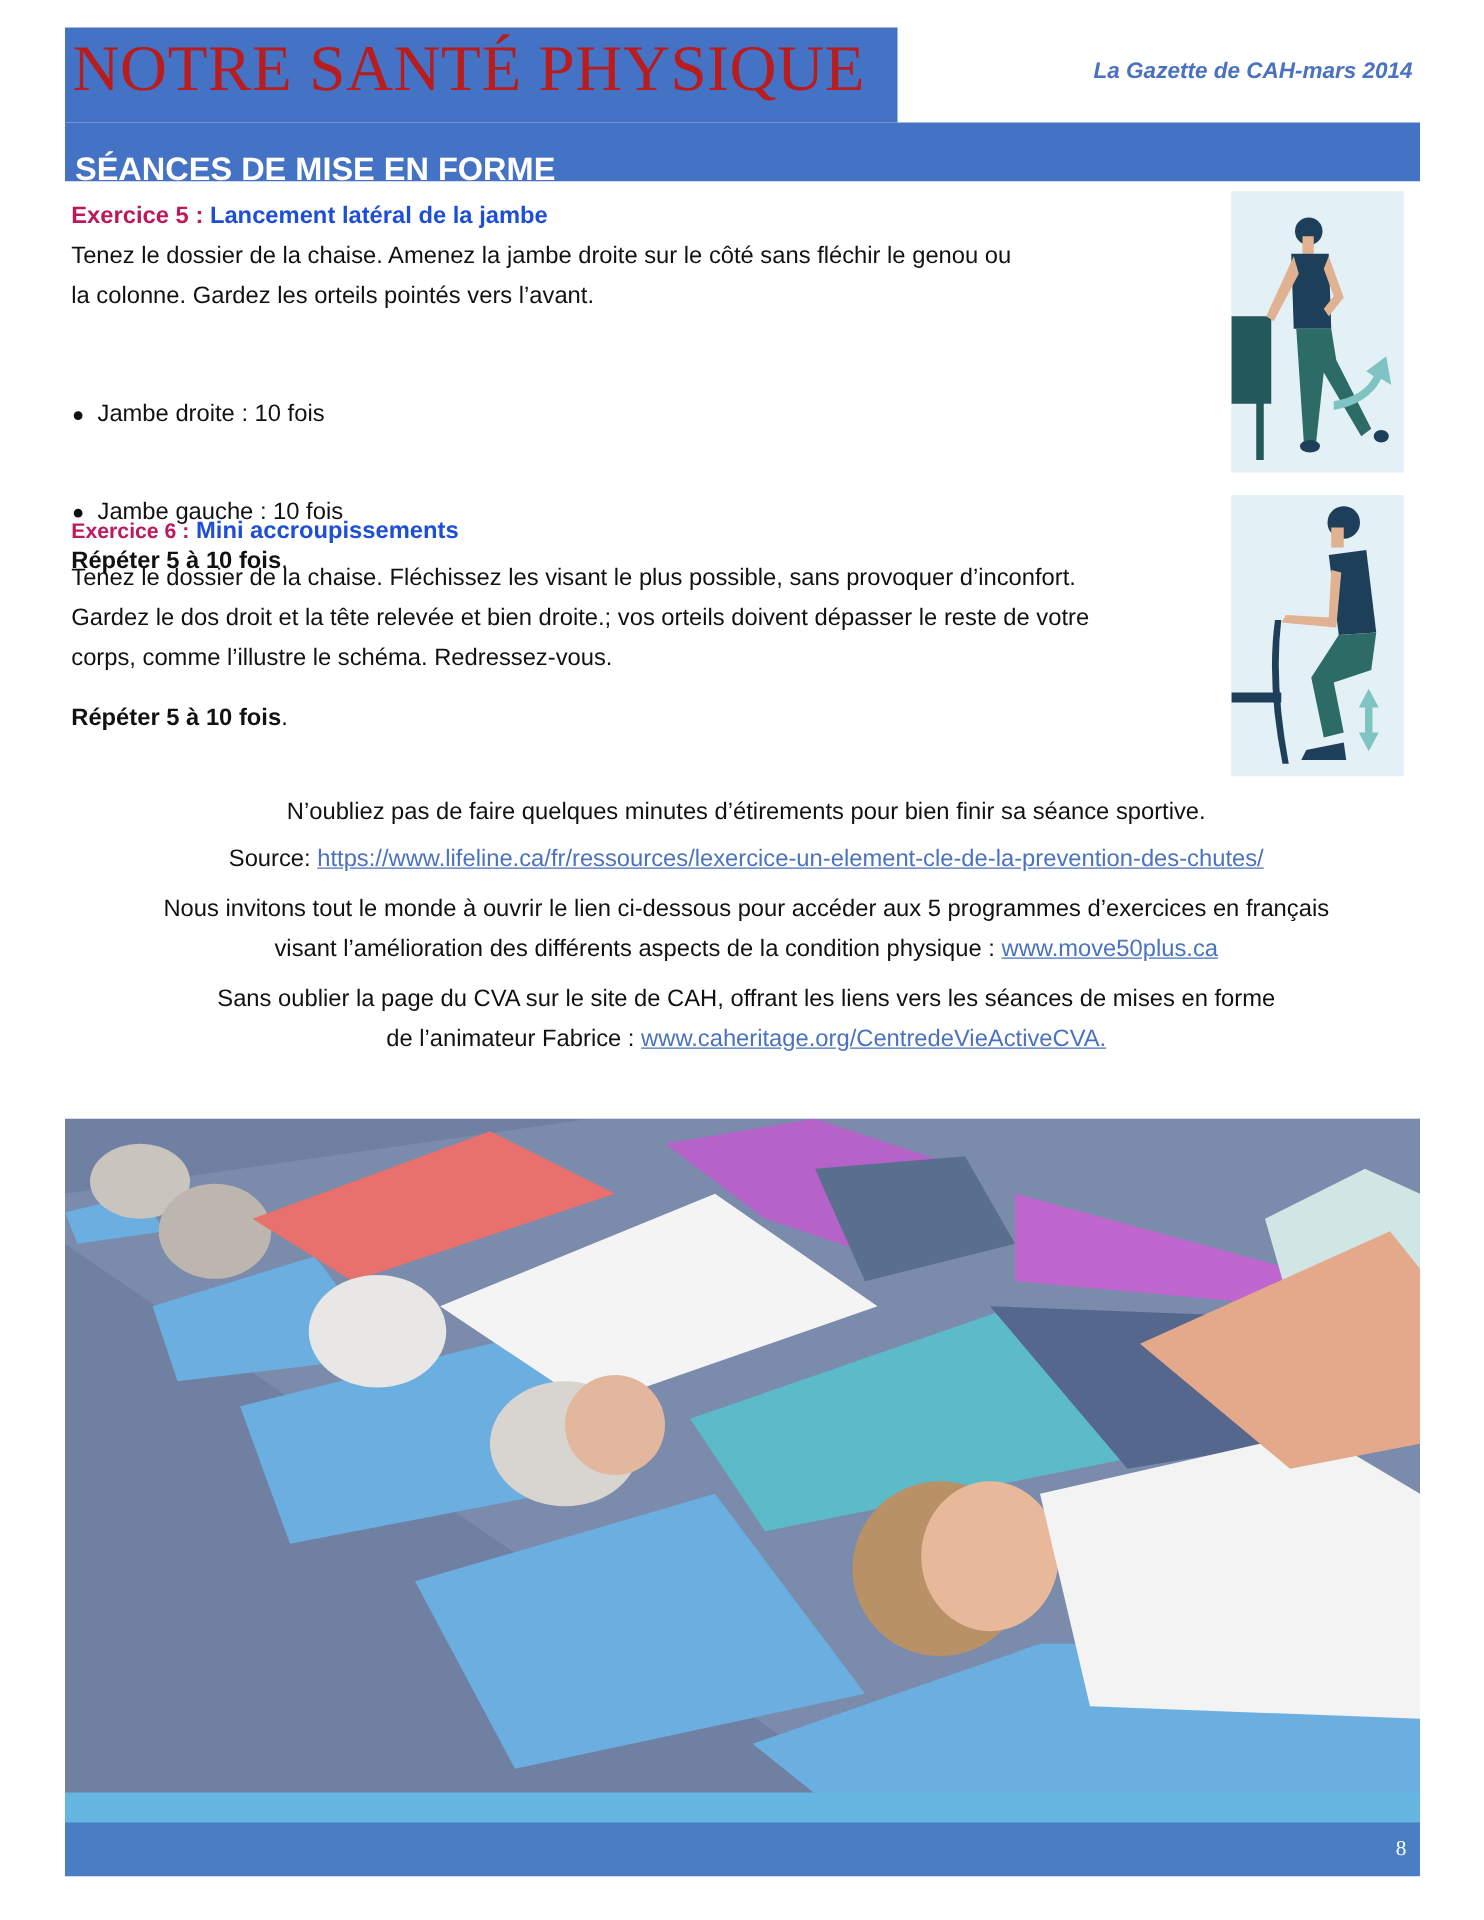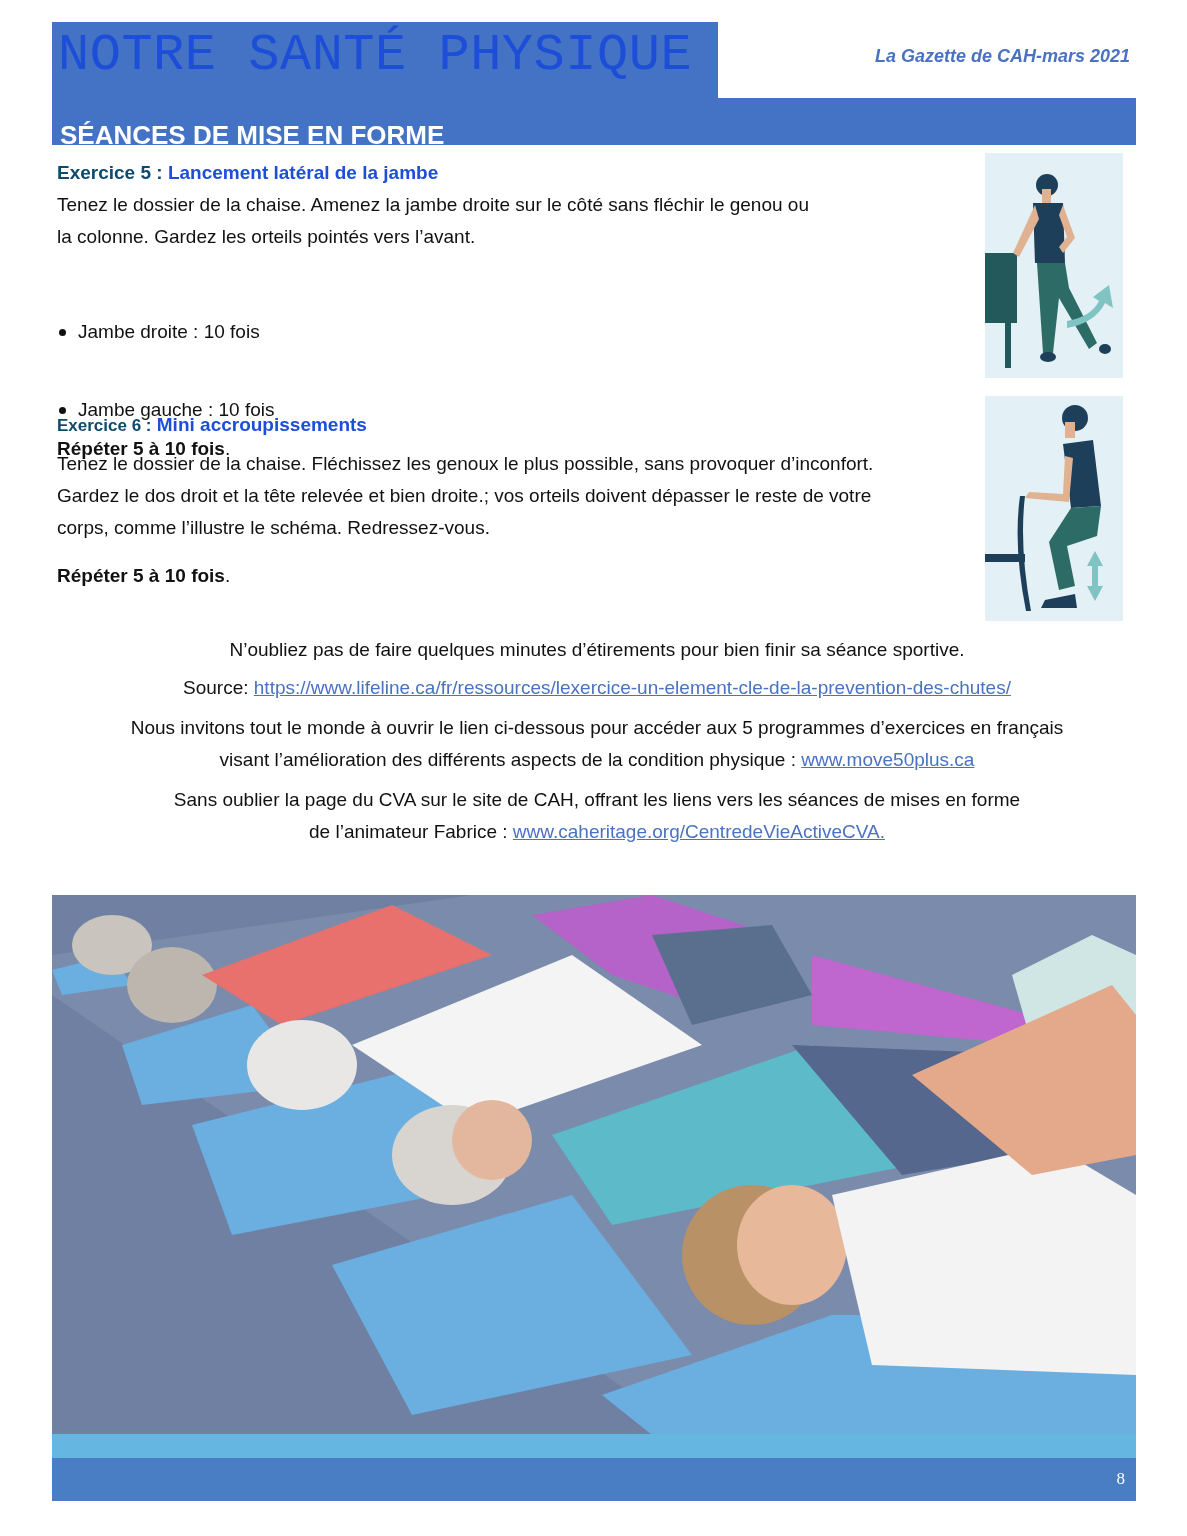--- a/index.html
+++ b/index.html
@@ -1,48 +1,48 @@
 <!DOCTYPE html>
 <html><head>
 <meta charset="utf-8">
 <style>
   html, body { margin: 0; padding: 0; background: #ffffff; }
   body { width: 1187px; height: 1536px; position: relative; overflow: hidden;
          font-family: "Liberation Sans", "DejaVu Sans", sans-serif; color: #111; }
   .title-box { position: absolute; left: 52px; top: 22px; width: 666px; height: 76px;
                background: #4472c4; }
-  .title-text { position: absolute; left: 58px; top: 24px; font-family: Liberation Mono, monospace;
-                font-size: 52px; color: #1d4ed8; letter-spacing: 0.5px; white-space: nowrap; line-height: 64px; }
+  .title-text { position: absolute; left: 58px; top: 24px; font-family: Liberation Serif, serif;
+                font-size: 52px; color: #b91c1c; letter-spacing: 0.5px; white-space: nowrap; line-height: 64px; }
   .gazette { position: absolute; right: 57px; top: 46px; font-size: 18px; font-style: italic; font-weight: bold;
              color: #4a72c0; white-space: nowrap; }
   .section-bar { position: absolute; left: 52px; top: 98px; width: 1084px; height: 47px; background: #4472c4; }
   .section-text { position: absolute; left: 60px; top: 120px; font-size: 26px; font-weight: bold; color: #ffffff;
                   white-space: nowrap; }
   .content { position: absolute; left: 57px; font-size: 19px; line-height: 32px; color: #111; }
   .ex-head { font-size: 19px; font-weight: bold; white-space: nowrap; }
-  .ex-red { color: #0c4a6e; }
+  .ex-red { color: #be185d; }
   .ex-blue { color: #1d4ed8; }
   p { margin: 0; }
   .bullet { display: flex; align-items: center; gap: 12px; margin-top: 40px; }
   .bullet .dot { width: 7px; height: 7px; background: #111; border-radius: 50%; display: inline-block; margin-left: 2px; }
   a { color: #4a72c0; text-decoration: underline; }
   .illus { position: absolute; background: #e3f0f5; overflow: hidden; }
   .photo { position: absolute; left: 52px; top: 895px; width: 1084px; height: 540px; overflow: hidden;
            background: #6b7d9e; }
   .footer-light { position: absolute; left: 52px; top: 1434px; width: 1084px; height: 30px; background: #66b6e2; }
   .footer-dark { position: absolute; left: 52px; top: 1458px; width: 1084px; height: 43px; background: #4a7ec4;
                  border-top-left-radius: 0; }
   .page-num { position: absolute; right: 62px; top: 1469px; font-family: "Liberation Serif", serif; font-size: 17px; color: #ffffff; }
 </style>
 </head>
 <body>
 
 <div class="title-box"></div>
 <div class="title-text">NOTRE SANTÉ PHYSIQUE</div>
-<div class="gazette">La Gazette de CAH-mars 2021</div>
+<div class="gazette">La Gazette de CAH-mars 2014</div>
 <div class="section-bar"></div>
 <div class="section-text">SÉANCES DE MISE EN FORME</div>
 
 <div class="content" style="top:157px; width:900px;">
   <div class="ex-head">
     <span class="ex-red">Exercice 5 :</span>
     <span class="ex-blue">Lancement latéral de la jambe</span>
   </div>
   <p>Tenez le dossier de la chaise. Amenez la jambe droite sur le côté sans fléchir le genou ou</p>
   <p>la colonne. Gardez les orteils pointés vers l’avant.</p>
@@ -75,21 +75,21 @@
     <path d="M82 175 Q110 170 120 150 L128 155 L124 132 L108 144 L114 148 Q106 164 82 168 Z" fill="#7fc3c2"></path>
   </svg>
 </div>
 
 <div class="content" style="top:409px; width:930px;">
   <div class="ex-head">
     <span class="ex-red" style="font-size:17px">Exercice 6 :</span>
     <span class="ex-blue">Mini accroupissements</span>
   </div>
   <div style="height:6px"></div>
-  <p>Tenez le dossier de la chaise. Fléchissez les genoux le plus possible, sans provoquer d’inconfort.</p>
+  <p>Tenez le dossier de la chaise. Fléchissez les visant le plus possible, sans provoquer d’inconfort.</p>
   <p>Gardez le dos droit et la tête relevée et bien droite.; vos orteils doivent dépasser le reste de votre</p>
   <p>corps, comme l’illustre le schéma. Redressez-vous.</p>
   <p style="margin-top:16px">
     <b>Répéter 5 à 10 fois</b><span>.</span>
   </p>
 </div>
 
 <div class="illus" style="left:985px; top:396px; width:138px; height:225px;">
   <svg width="138" height="225" viewBox="0 0 138 225">
     <rect x="0" y="158" width="40" height="8" fill="#1e3f5a"></rect>

